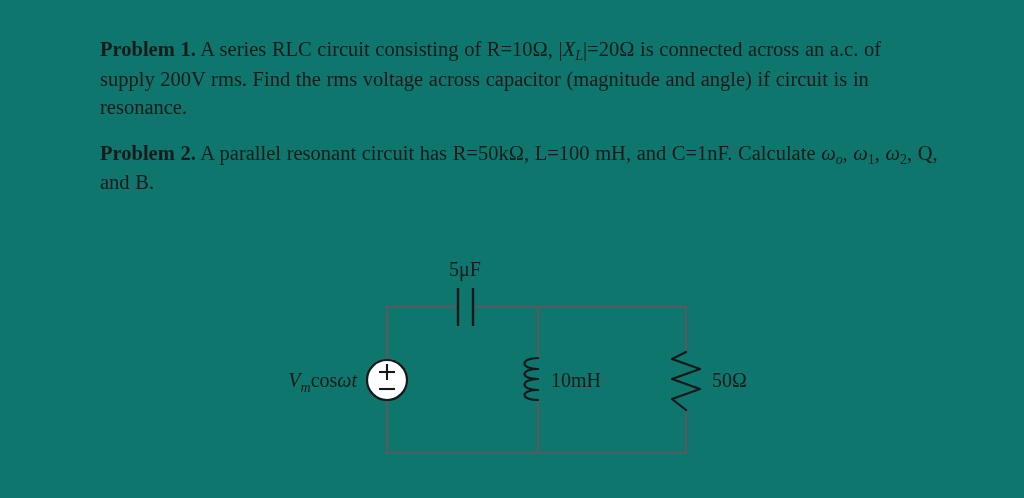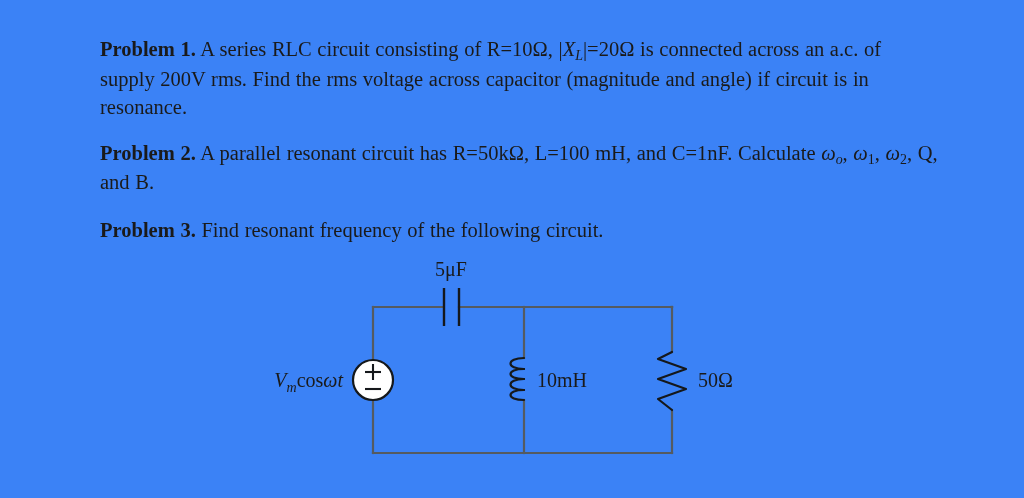--- a/index.html
+++ b/index.html
@@ -12,21 +12,21 @@
     height: 498px;
     position: relative;
     overflow: hidden;
     font-family: "Liberation Serif", "DejaVu Serif", serif;
     color: #1a1a1a;
   }
 
   #page {
     position: absolute;
     inset: 0;
-    background: #3b82f6;
+    background: #0f766e;
   }
 
   .problems {
     position: absolute;
     left: 100px;
     top: 36px;
     width: 840px;
   }
 
   .problem {
@@ -52,21 +52,21 @@
     font-style: italic;
   }
   sub.up { font-style: normal; }
 
   .p2 { margin-top: 8px; }
   .p3 { margin-top: 20px; }
 
   
   #circuit-figure {
     position: absolute;
-    left: 238px;
+    left: 252px;
     top: 248px;
     width: 560px;
     height: 240px;
   }
   #circuit-svg {
     display: block;
   }
 
   .lbl {
     font-family: "Liberation Serif", "DejaVu Serif", serif;
@@ -120,24 +120,20 @@
     <div class="problem">
       <span class="plabel">Problem 1.</span>
       <span>A series RLC circuit consisting of R=10</span><span>Ω</span><span>, |</span><span class="math-i">X</span><sub>L</sub><span>|=20</span><span>Ω</span><span> is connected across an a.c. of supply 200V rms. Find the rms voltage across capacitor (magnitude and angle) if circuit is in resonance.</span>
     </div>
 
     <div class="problem p2">
       <span class="plabel">Problem 2.</span>
       <span>A parallel resonant circuit has R=50k</span><span>Ω</span><span>, L=100 mH, and C=1nF. Calculate </span><span class="math-i">ω</span><sub>o</sub><span>, </span><span class="math-i">ω</span><sub class="up">1</sub><span>, </span><span class="math-i">ω</span><sub class="up">2</sub><span>, Q, and B.</span>
     </div>
 
-    <div class="problem p3">
-      <span class="plabel">Problem 3.</span>
-      <span>Find resonant frequency of the following circuit.</span>
-    </div>
 
   </div>
 
   <div id="circuit-figure">
     <svg id="circuit-svg" width="560" height="240" viewBox="0 0 560 240" xmlns="http://www.w3.org/2000/svg">
 
       <path class="wire" d="M 135,59 L 205,59"></path>
 
       <path class="wire" d="M 221,59 L 433,59"></path>
 

